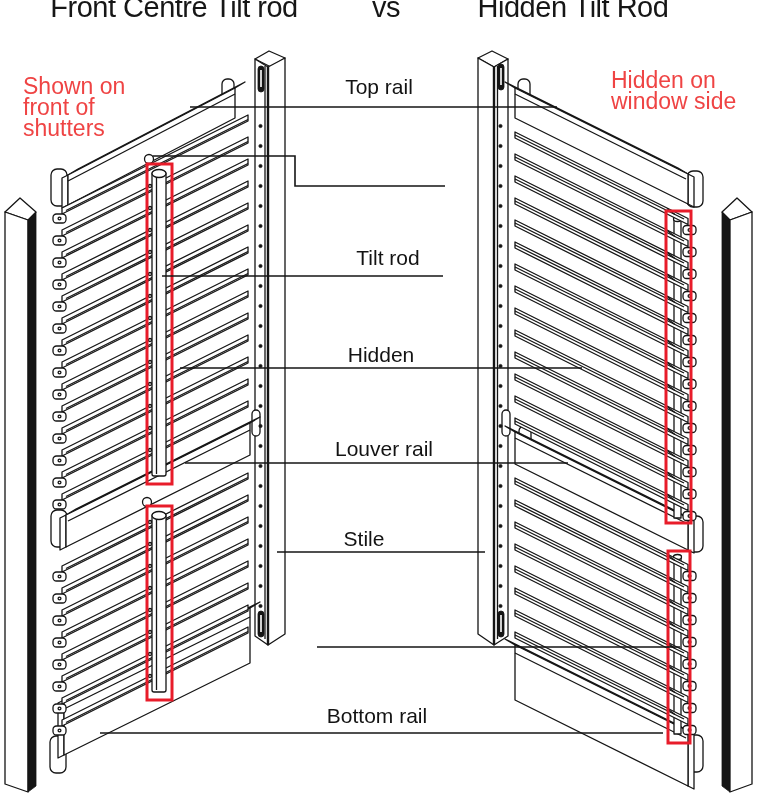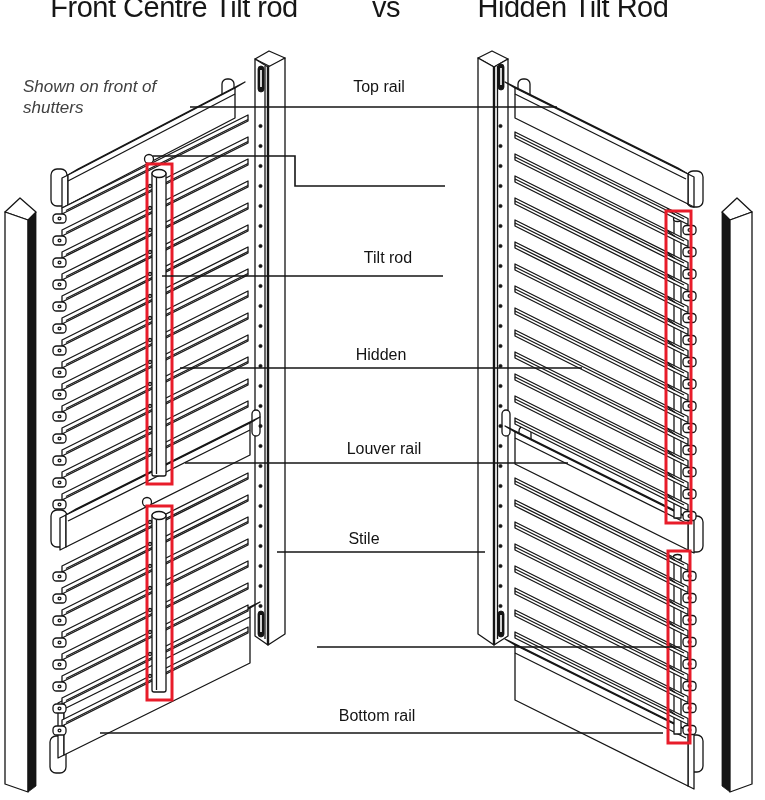--- a/index.html
+++ b/index.html
@@ -22,25 +22,25 @@
   .dark{fill:var(--line);stroke:var(--line);stroke-width:0.8;}
   .wline{fill:none;stroke:#ffffff;stroke-width:1.6;}
   .leader{fill:none;stroke:var(--line);stroke-width:1.6;}
   .red{fill:none;stroke:var(--highlight-red);stroke-width:3;}
   
   .title{
     position:absolute;top:-9px;transform:translateX(-50%);
     font-size:29px;letter-spacing:-0.5px;white-space:nowrap;color:#161616;
   }
   .note{
-    position:absolute;font-size:17px;line-height:21px;color:#404040;font-style:italic;
+    position:absolute;font-size:23px;line-height:21px;color:#ef4444;
   }
   .plabel{
     position:absolute;transform:translate(-50%,-50%);
-    font-size:16px;white-space:nowrap;color:#131313;
+    font-size:21px;white-space:nowrap;color:#131313;
   }
 </style>
 </head>
 <body>
 
 <div id="stage">
 
 <svg width="765" height="800" viewBox="0 0 765 800">
   <defs>
     <g id="louvL">
@@ -325,20 +325,21 @@
     <line class="leader" x1="317" y1="647" x2="680" y2="647"></line>
     <line class="leader" x1="100" y1="733" x2="663" y2="733"></line>
   </g>
 </svg>
 
 <div class="title" style="left:174px">Front Centre Tilt rod</div>
 <div class="title" style="left:386px">vs</div>
 <div class="title" style="left:573px">Hidden Tilt Rod</div>
 
 <div class="note" style="left:23px;top:76px;width:152px">Shown on front of shutters</div>
+<div class="note" style="left:611px;top:70px;width:152px">Hidden on window side</div>
 
 <div class="plabel" style="left:379px;top:87px">Top rail</div>
 <div class="plabel" style="left:388px;top:258px">Tilt rod</div>
 <div class="plabel" style="left:381px;top:355px">Hidden</div>
 <div class="plabel" style="left:384px;top:449px">Louver rail</div>
 <div class="plabel" style="left:364px;top:539px">Stile</div>
 <div class="plabel" style="left:377px;top:716px">Bottom rail</div>
 
 </div>
 

